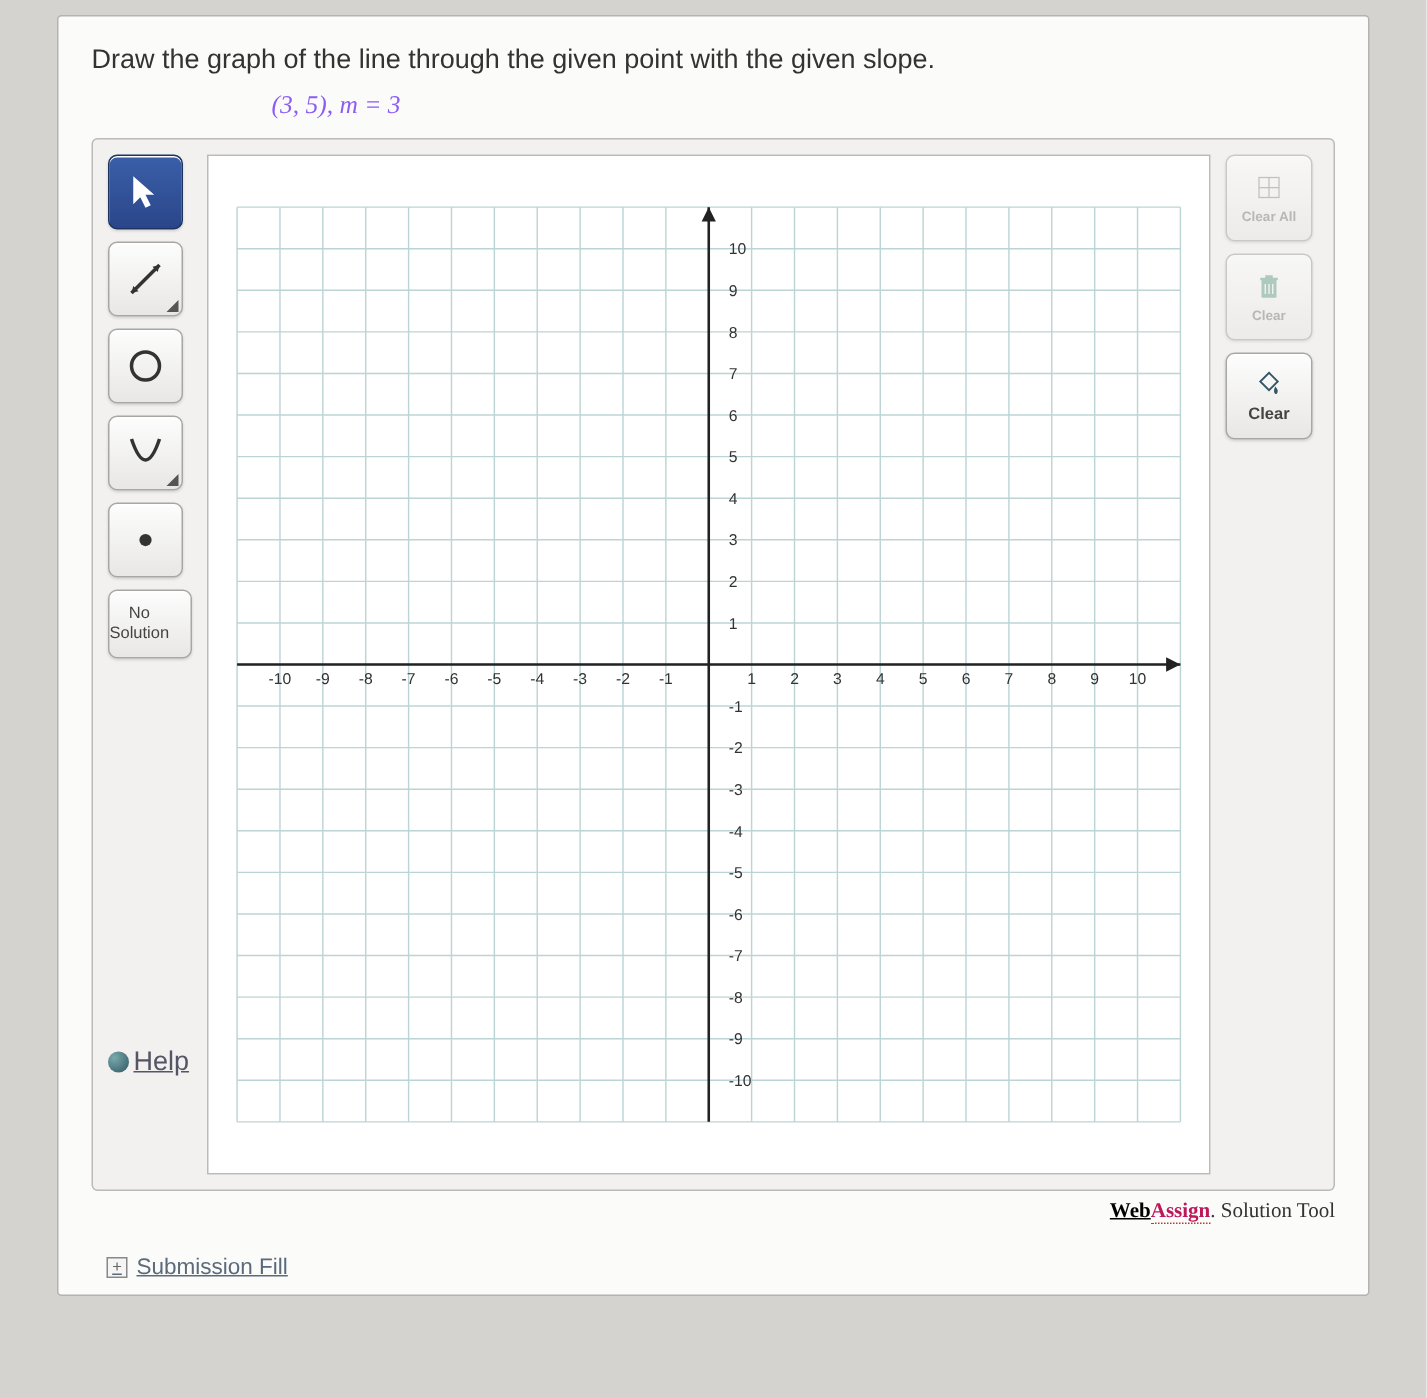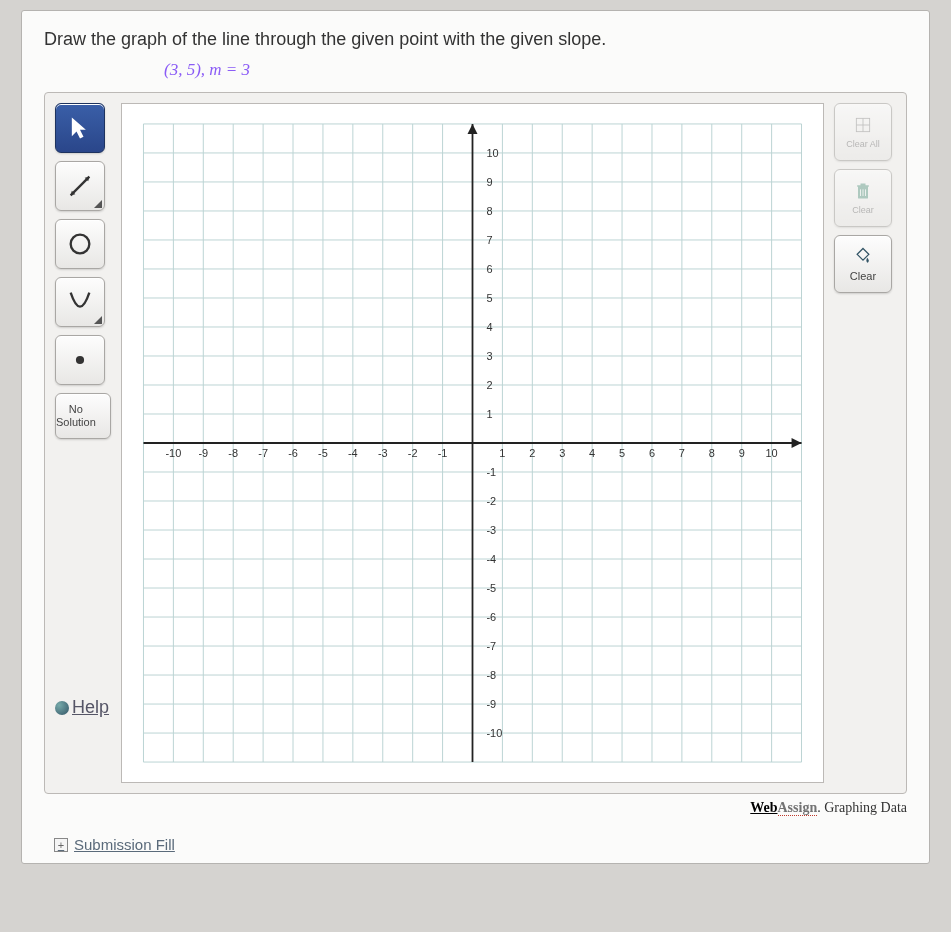--- a/index.html
+++ b/index.html
@@ -7,21 +7,21 @@
       background: #d5d3d0;
       font-family: Arial, Helvetica, sans-serif;
       padding: 10px;
       width: 951px;
     }
     .question-panel {
       background: #fbfbfa;
       border: 1px solid #b5b3b0;
       border-radius: 3px;
       padding: 18px 22px 10px 22px;
-      margin: 0 11px;
+      margin: 0 28px;
     }
     .question-text {
       font-size: 18px;
       color: #333;
       margin-bottom: 10px;
       font-weight: 400;
     }
     .point-slope {
       font-size: 17px;
       color: #8b5cf6;
@@ -124,33 +124,34 @@
       border-radius: 6px;
       display: flex;
       flex-direction: column;
       align-items: center;
       justify-content: center;
       cursor: pointer;
       font-size: 11px;
       color: #444;
       gap: 4px;
       box-shadow: inset 0 1px 0 #fff, 0 1px 2px rgba(0,0,0,0.15);
+      font-weight: bold;
     }
     .right-btn .sub { font-size: 9px; color: #888; }
     .right-btn svg { width: 20px; height: 20px; }
     .right-btn.dim { opacity: 0.55; }
     .branding {
       text-align: right;
       font-size: 14px;
       margin-top: 6px;
       color: #333;
       font-family: Georgia, serif;
     }
     .branding .web { font-weight: bold; color: #000000; text-decoration: underline; }
-    .branding .assign { font-weight: bold; color: #737373; border-bottom: 1px dotted #c0392b; }
+    .branding .assign { font-weight: bold; color: #be185d; border-bottom: 1px dotted #c0392b; }
     .submission-link {
       margin-top: 20px;
       margin-left: 10px;
       color: #5a6a7a;
       font-size: 15px;
       text-decoration: underline;
       display: inline-flex;
       align-items: center;
       gap: 6px;
       cursor: pointer;
@@ -328,20 +329,20 @@
         <svg viewBox="0 0 24 24">
             <path d="M12 3l7 7-7 7-7-7z" fill="none" stroke="#356" stroke-width="1.5"></path>
             <path d="M17 14c0 0 2 2 2 3.5S18 20 17.5 20 16 19 16 17.5 17 14 17 14z" fill="#356"></path>
           </svg>
         <span>Clear</span>
       </div>
     </div>
   </div>
 
   <div class="branding">
-    <span class="web">Web</span><span class="assign">Assign</span><span>. Graphing Data</span>
+    <span class="web">Web</span><span class="assign">Assign</span><span>. Solution Tool</span>
   </div>
 
   <div class="submission-link">
     <span class="plus-box">+</span>
     <span>Submission Fill</span>
   </div>
 </div>
 
 </body></html>

